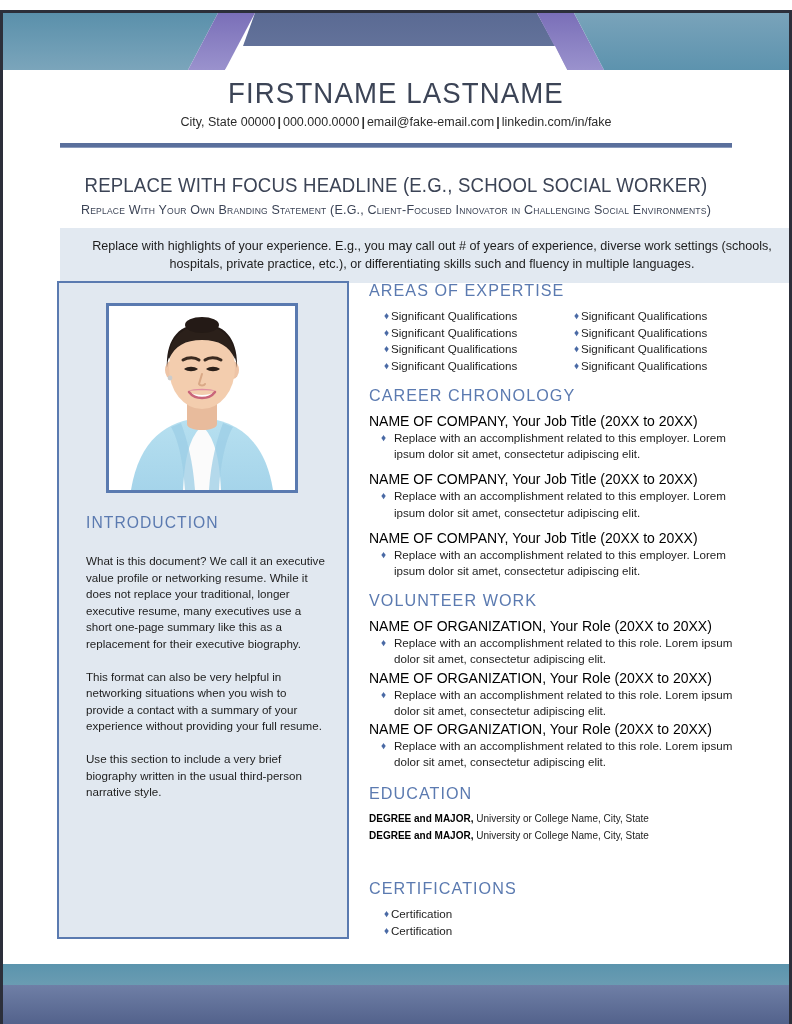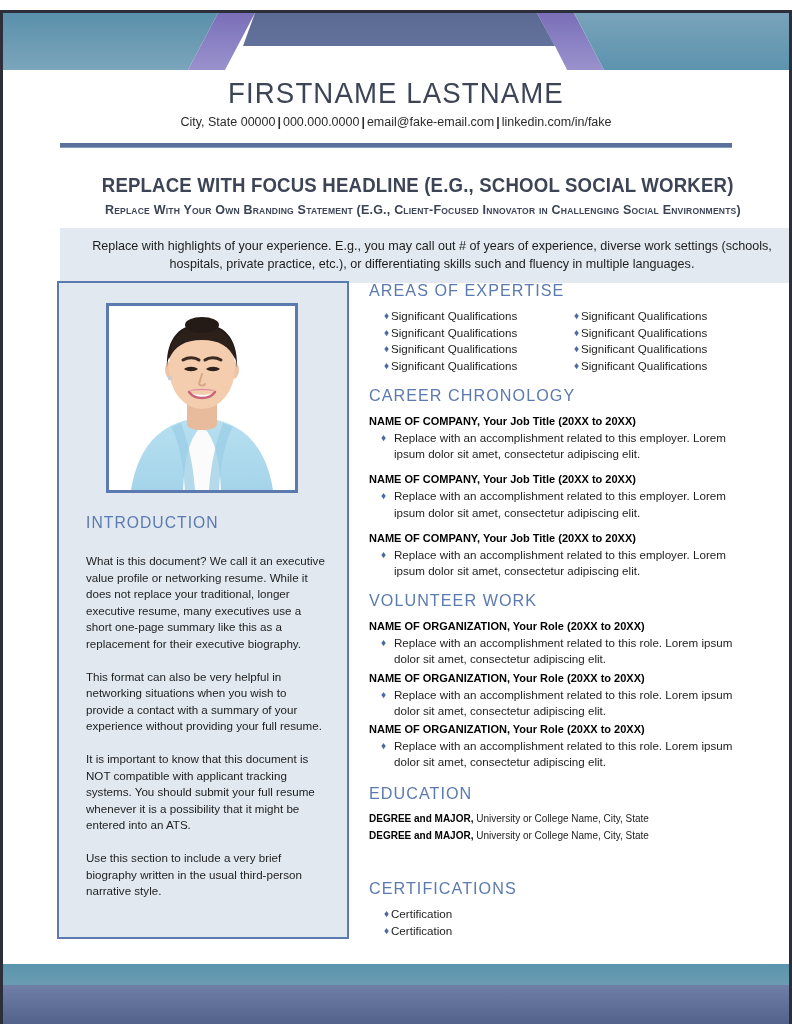--- a/index.html
+++ b/index.html
@@ -34,21 +34,21 @@
     font-size:12.5px;color:#2b2b2b;margin-top:3px;line-height:16px;white-space:nowrap;text-align:center;
   }
   .contact .sep{font-weight:bold;padding:0 2px;}
 
   .rule{
     position:absolute;left:57px;top:130px;width:672px;height:4px;
     background:#5a6f9c;border-bottom:1px solid #8c9cbd;
   }
 
   
-  .headline-wrap{position:absolute;left:30px;top:160px;width:726px;text-align:right;font-weight:bold;}
+  .headline-wrap{position:absolute;left:30px;top:160px;width:726px;text-align:center;}
   .headline{
     font-family:"Liberation Sans Narrow","Liberation Sans",sans-serif;
     font-size:20px;color:#3c4456;letter-spacing:0.2px;
     transform:scaleX(0.93);transform-origin:center;white-space:nowrap;line-height:25px;
   }
   .branding{
     font-family:"Liberation Sans Narrow","Liberation Sans",sans-serif;
     font-size:13.2px;color:#3c4456;font-variant:small-caps;
     letter-spacing:0.2px;transform:scaleX(0.95);transform-origin:center;
     white-space:nowrap;line-height:20px;margin-top:2px;
@@ -97,21 +97,21 @@
   .exp-grid{display:grid;grid-template-columns:1fr 1fr;column-gap:8px;row-gap:0;}
   .bullet-row{display:flex;align-items:flex-start;line-height:16.5px;}
   .dia{
     color:#4a6aa5;font-size:10px;line-height:16.5px;flex:0 0 auto;
     width:22px;text-align:left;padding-left:15px;box-sizing:border-box;
   }
   .bullet-txt{font-size:11.6px;line-height:16.5px;color:#1d1d1d;flex:1 1 auto;}
 
   .entry{margin-bottom:9px;}
   .entry.tight{margin-bottom:2px;}
-  .entry-head{font-size:11px;font-weight:bold;color:#000;line-height:16px;}
+  .entry-head{font-size:14px;font-weight:normal;color:#000;line-height:16px;}
   .entry-bullet{display:flex;align-items:flex-start;margin-top:1px;}
   .entry-bullet .dia{padding-left:12px;width:25px;}
   .entry-bullet .bullet-txt{line-height:16.2px;}
 
   .edu-line{font-size:10px;line-height:16.4px;color:#1d1d1d;}
   .edu-line b{color:#000;}
 
   
   .footer{position:absolute;left:0;bottom:0;width:786px;height:67px;}
   .footer .band1{position:absolute;left:0;top:0;width:100%;height:21px;
@@ -225,21 +225,20 @@
           <circle cx="61" cy="72" r="2.4" fill="#cccccc"></circle>
         </g>
       </svg>
     </div>
 
     <div class="intro-title">INTRODUCTION</div>
 
     <div class="intro-body">
       <p>What is this document? We call it an executive value profile or networking resume. While it does not replace your traditional, longer executive resume, many executives use a short one-page summary like this as a replacement for their executive biography.</p>
       <p>This format can also be very helpful in networking situations when you wish to provide a contact with a summary of your experience without providing  your full resume.</p>
-      <p>It is important to know that this document is NOT compatible with applicant tracking systems. You should submit your full resume whenever it is a possibility that it might be entered into an ATS.</p>
       <p>Use this section to include a very brief biography written in the usual third-person narrative style.</p>
     </div>
   </div>
 
   <div class="right-col">
 
     <div class="sec">
       <div class="sec-title">AREAS OF EXPERTISE</div>
       <div class="exp-grid">
         <div class="bullet-row">

